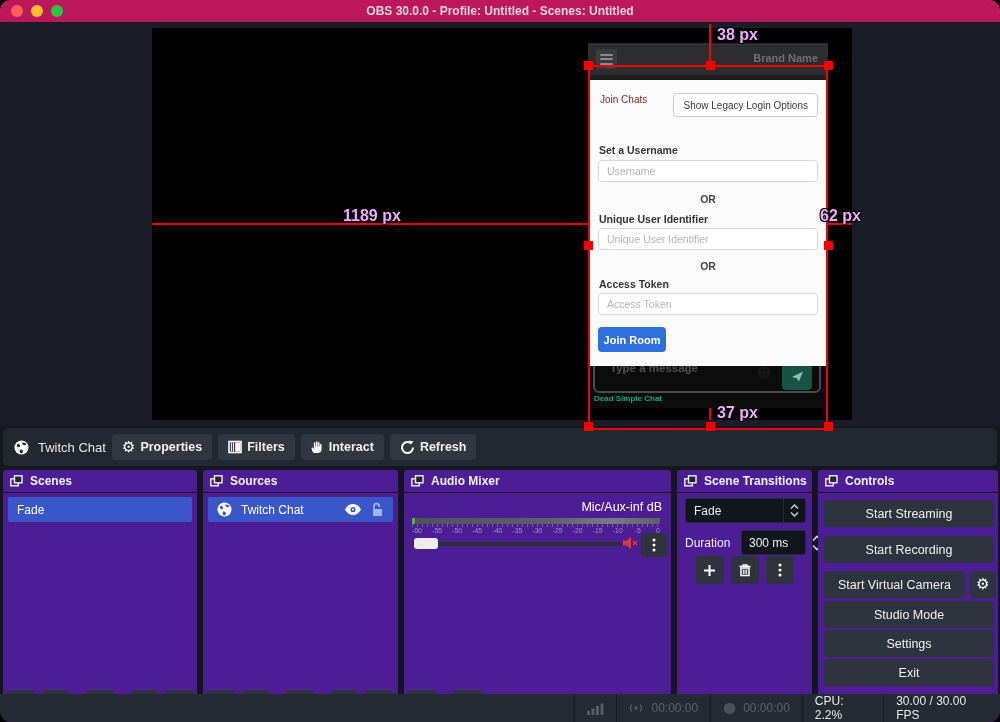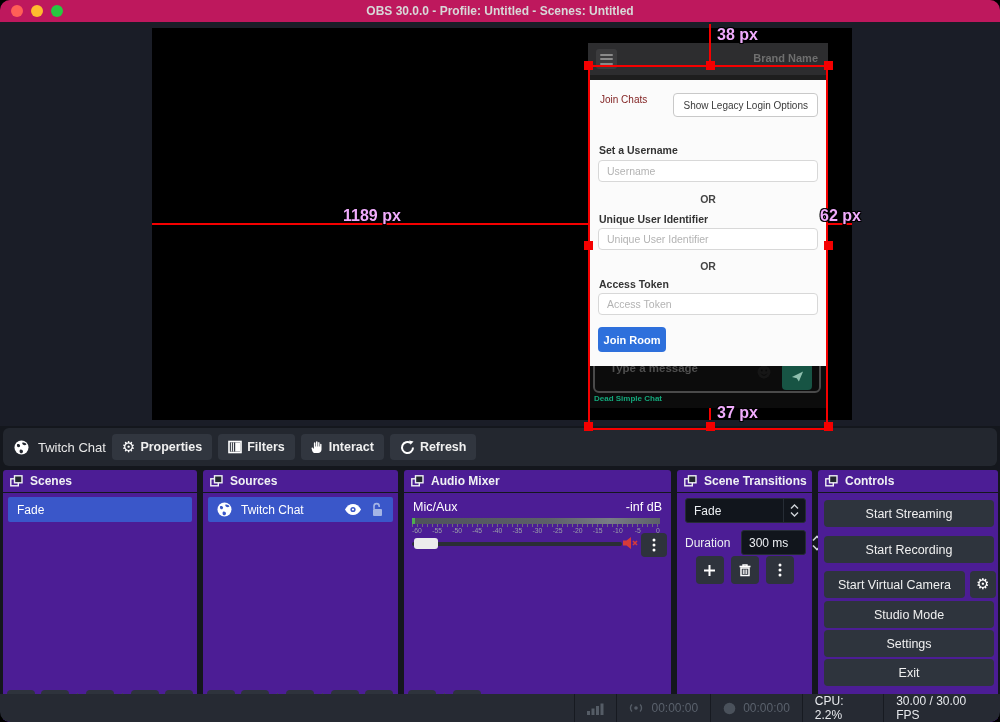--- a/index.html
+++ b/index.html
@@ -55,21 +55,21 @@
   
   .panel{position:absolute;top:470px;height:254px;background:#4c1d95;border-radius:3px;}
   .panel-hd{height:23px;display:flex;align-items:center;gap:7px;padding-left:7px;border-bottom:1px solid #14171d;color:#eff1f4;font-size:12px;font-weight:bold;}
   .list-item{position:absolute;left:5px;right:5px;top:27px;height:25px;background:#3a57c9;border-radius:2px;display:flex;align-items:center;color:#fff;font-size:12px;padding:0 9px;gap:9px;}
   .panel-toolbar{position:absolute;left:0;bottom:3px;height:34px;display:flex;align-items:center;padding-left:4px;gap:6px;}
   .sq-btn{width:28px;height:28px;background:#2e333c;border-radius:4px;display:flex;align-items:center;justify-content:center;color:#fff;}
   .dotted-sep{width:1px;height:22px;border-left:1px dotted #424955;margin:0 2px;}
   .spacer{flex:1;}
 
   
-  .mix-row1{position:absolute;left:9px;right:9px;top:30px;display:flex;justify-content:space-between;color:#fff;font-size:12.5px;}
+  .mix-row1{position:absolute;left:9px;right:9px;top:30px;display:flex;justify-content:flex-end;color:#fff;font-size:12.5px;}
   .meter{position:absolute;left:8px;right:11px;top:48px;height:6px;background:linear-gradient(to right,#4e525a,#5c6068 55%,#787c85 80%,#5c6068);}
   .meter-green{position:absolute;left:0;top:0;width:3px;height:6px;background:#4fae50;}
   .meter-ticks{position:absolute;left:8px;right:11px;top:54px;height:3px;
     background:repeating-linear-gradient(to right,#6b7077 0 1px,transparent 1px 5px);}
   .tick-row{position:absolute;left:4px;right:4px;top:57px;display:flex;justify-content:space-between;}
   .tick-row span{font-size:6.8px;color:#9aa0a8;width:18px;text-align:center;}
   .vol-track{position:absolute;left:8px;top:72px;width:210px;height:4px;background:#2a2e35;border-radius:2px;}
   .vol-handle{position:absolute;left:2px;top:-4px;width:24px;height:11px;background:#ececec;border-radius:3px;}
   .mute-icn{position:absolute;left:218px;top:66px;}
   .mix-kebab{position:absolute;left:237px;top:63px;}

